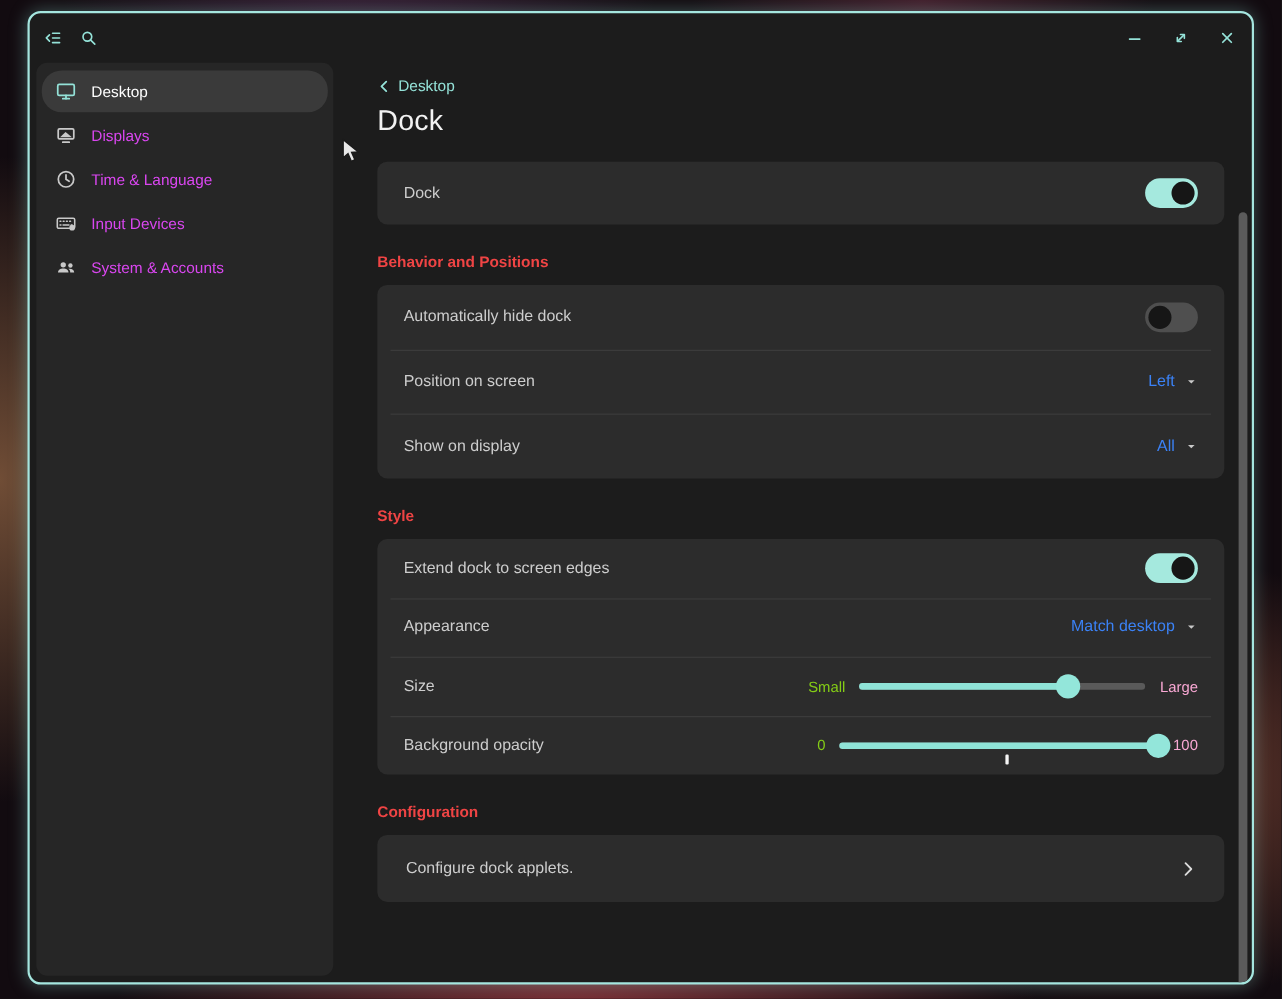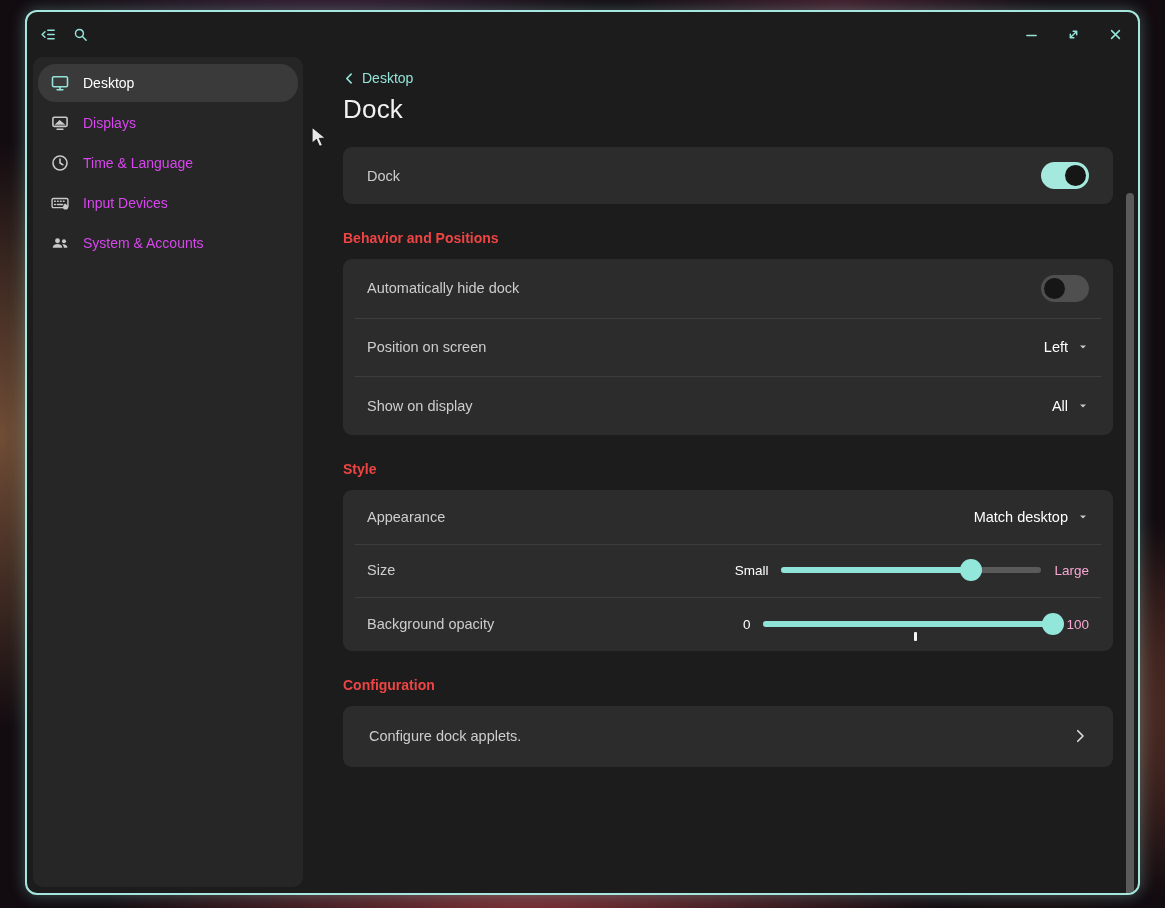--- a/index.html
+++ b/index.html
@@ -50,31 +50,31 @@
   .page-title { margin-top:6px; font-size:26px; line-height:32px; font-weight:500; color:#f2f2f2; letter-spacing:.2px; }
   .card { background:#2c2c2c; border-radius:9px; overflow:hidden; }
   .card-first { margin-top:22px; }
   .section-title { margin-top:26px; font-size:14px; font-weight:700; color:#ef4444; height:19px; }
   .section-card { margin-top:10px; }
   .row { display:flex; align-items:center; padding:0 24px; position:relative; }
   .row + .row::before { content:""; position:absolute; left:12px; right:12px; top:0; height:1px; background:#3d3d3d; }
   .h57 { height:57px; } .h58 { height:58.7px; } .h53 { height:53.6px; } .h61 { height:61px;padding-left:26px; }
   .row-label { font-size:14.5px; color:#cdcdcd; }
   .row-spacer { flex:1; }
-  .row-value { font-size:14.5px; color:#ffffff; display:flex; align-items:center; gap:9px; cursor:pointer; }
+  .row-value { font-size:14.5px; color:#3b82f6; display:flex; align-items:center; gap:9px; cursor:pointer; }
   .caret { width:12px; height:12px; color:#c9c9c9; display:flex; }
   .caret svg { width:12px; height:12px; }
   
   .toggle { width:48px; height:27px; border-radius:14px; position:relative; cursor:pointer; flex:0 0 48px; }
   .toggle .knob { position:absolute; top:3px; width:21px; height:21px; border-radius:50%; background:#161616; }
   .toggle.on  { background:#a5e9de; } .toggle.on .knob { right:3px; }
   .toggle.off { background:#4f4f4f; } .toggle.off .knob { left:3px; }
   
   .slider-group { display:flex; align-items:center; }
-  .slider-min { font-size:13.5px; color:#ffffff; margin-right:13px; }
+  .slider-min { font-size:13.5px; color:#84cc16; margin-right:13px; }
   .slider-max { font-size:13.5px; color:#f9a8d4; margin-left:13px; }
   .track { position:relative; height:6px; background:#5a5a5a; border-radius:3px; cursor:pointer; }
   .track.w260 { width:260px; } .track.w290 { width:290px; }
   .track .fill { position:absolute; left:0; top:0; height:100%; width:var(--fill,50%); background:#8fe3d7; border-radius:3px; }
   .track .knob { position:absolute; top:50%; left:var(--fill,50%); transform:translate(-50%,-50%); width:22px; height:22px; border-radius:50%; background:#93e6da; cursor:grab; }
   .track .tick { position:absolute; top:11px; left:var(--tick,50%); width:3px; height:9px; background:#f5f5f5; border-radius:1px; }
   
   .chev-right { width:18px; height:18px; color:#dcdcdc; display:flex; }
   .chev-right svg { width:18px; height:18px; }
   
@@ -231,20 +231,27 @@
                   <path d="M6 9.2l6 6 6-6z"></path>
                 </svg>
               </span>
           </div>
         </div>
       </div>
 
       <div class="section-title">Style</div>
       <div class="card section-card">
         <div class="row h53">
+          <span class="row-label">Extend dock to screen edges</span>
+          <span class="row-spacer"></span>
+          <div class="toggle on">
+              <div class="knob"></div>
+            </div>
+        </div>
+        <div class="row h53">
           <span class="row-label">Appearance</span>
           <span class="row-spacer"></span>
           <div class="row-value">
             <span>Match desktop</span>
             <span class="caret">
                 <svg viewBox="0 0 24 24" fill="currentColor">
                   <path d="M6 9.2l6 6 6-6z"></path>
                 </svg>
               </span>
           </div>

